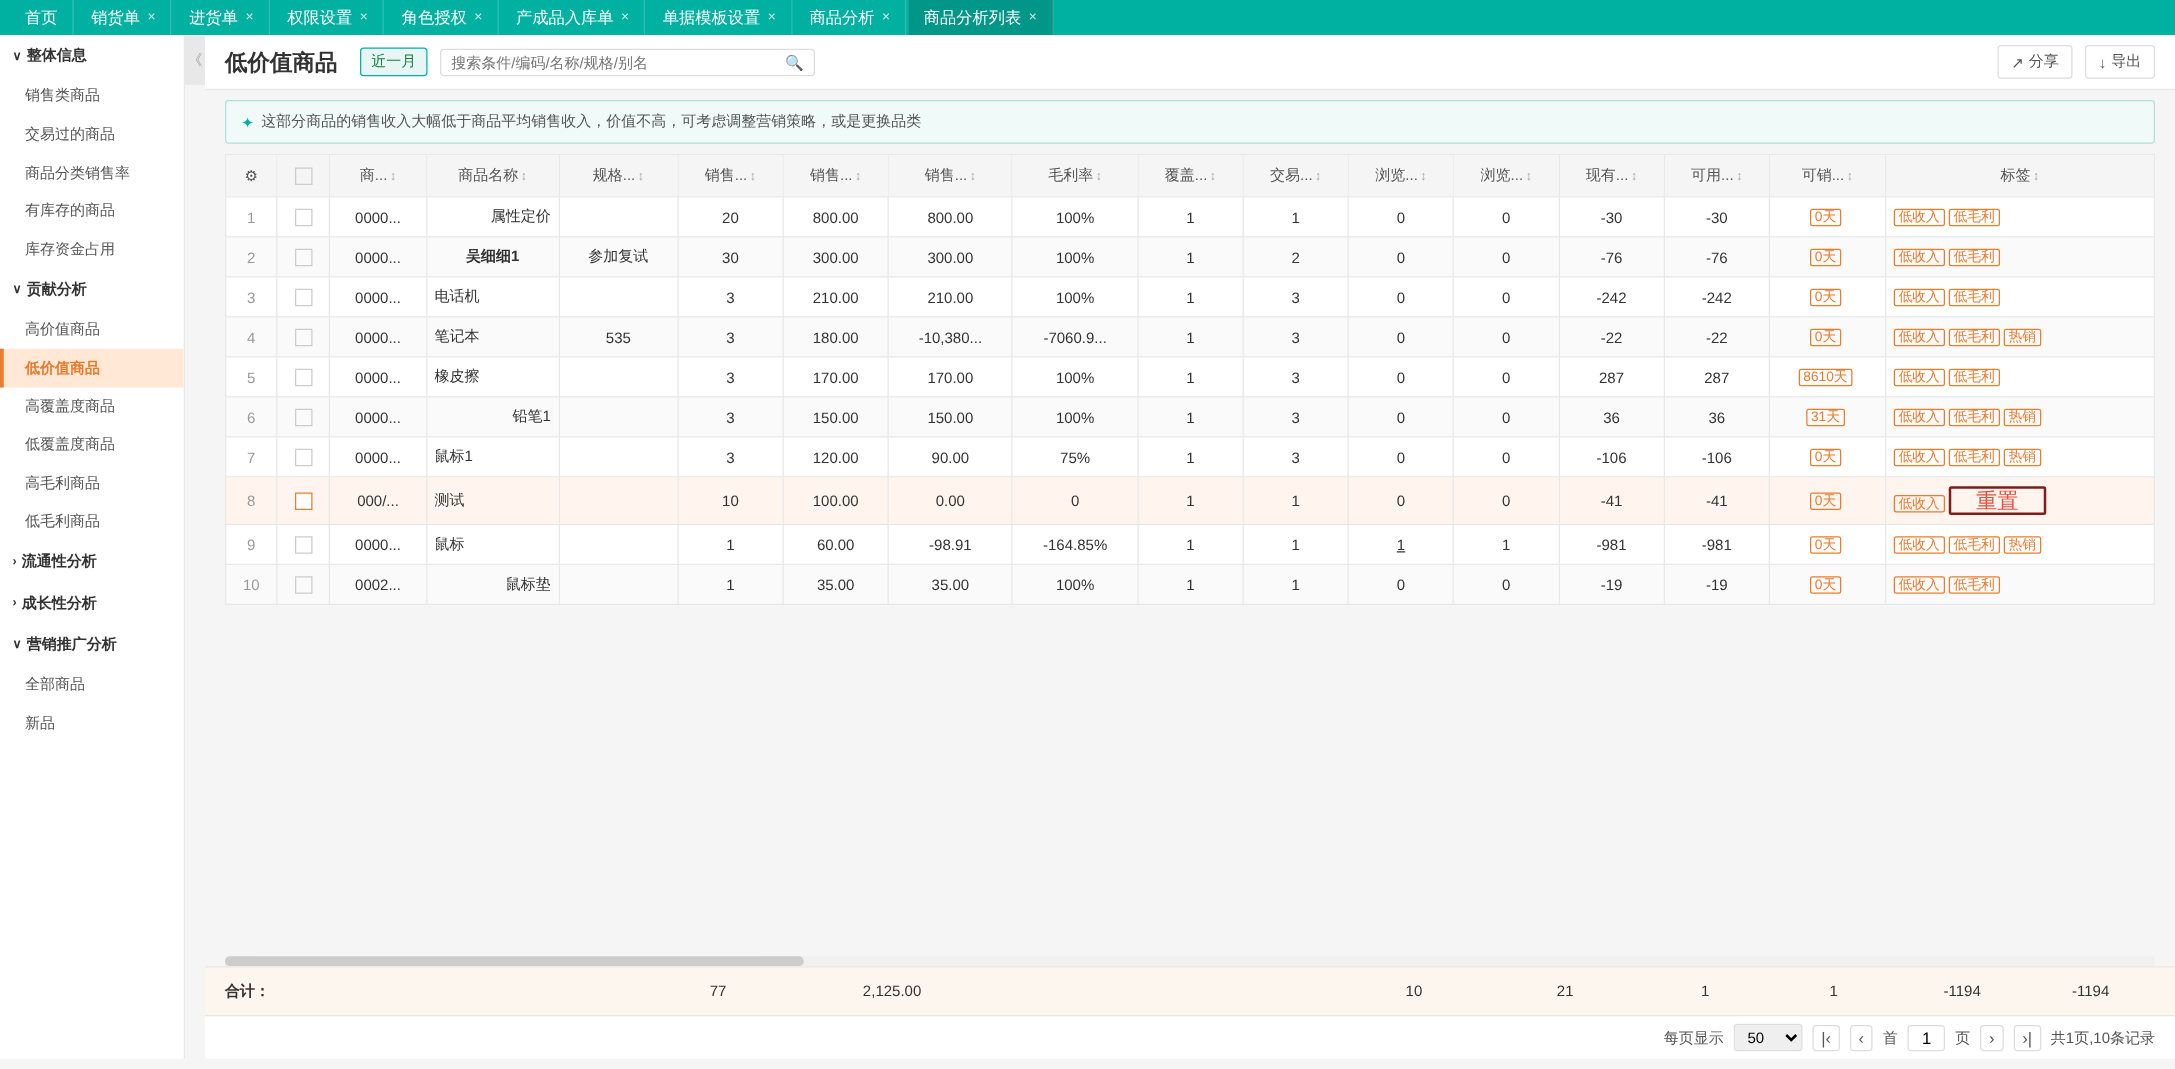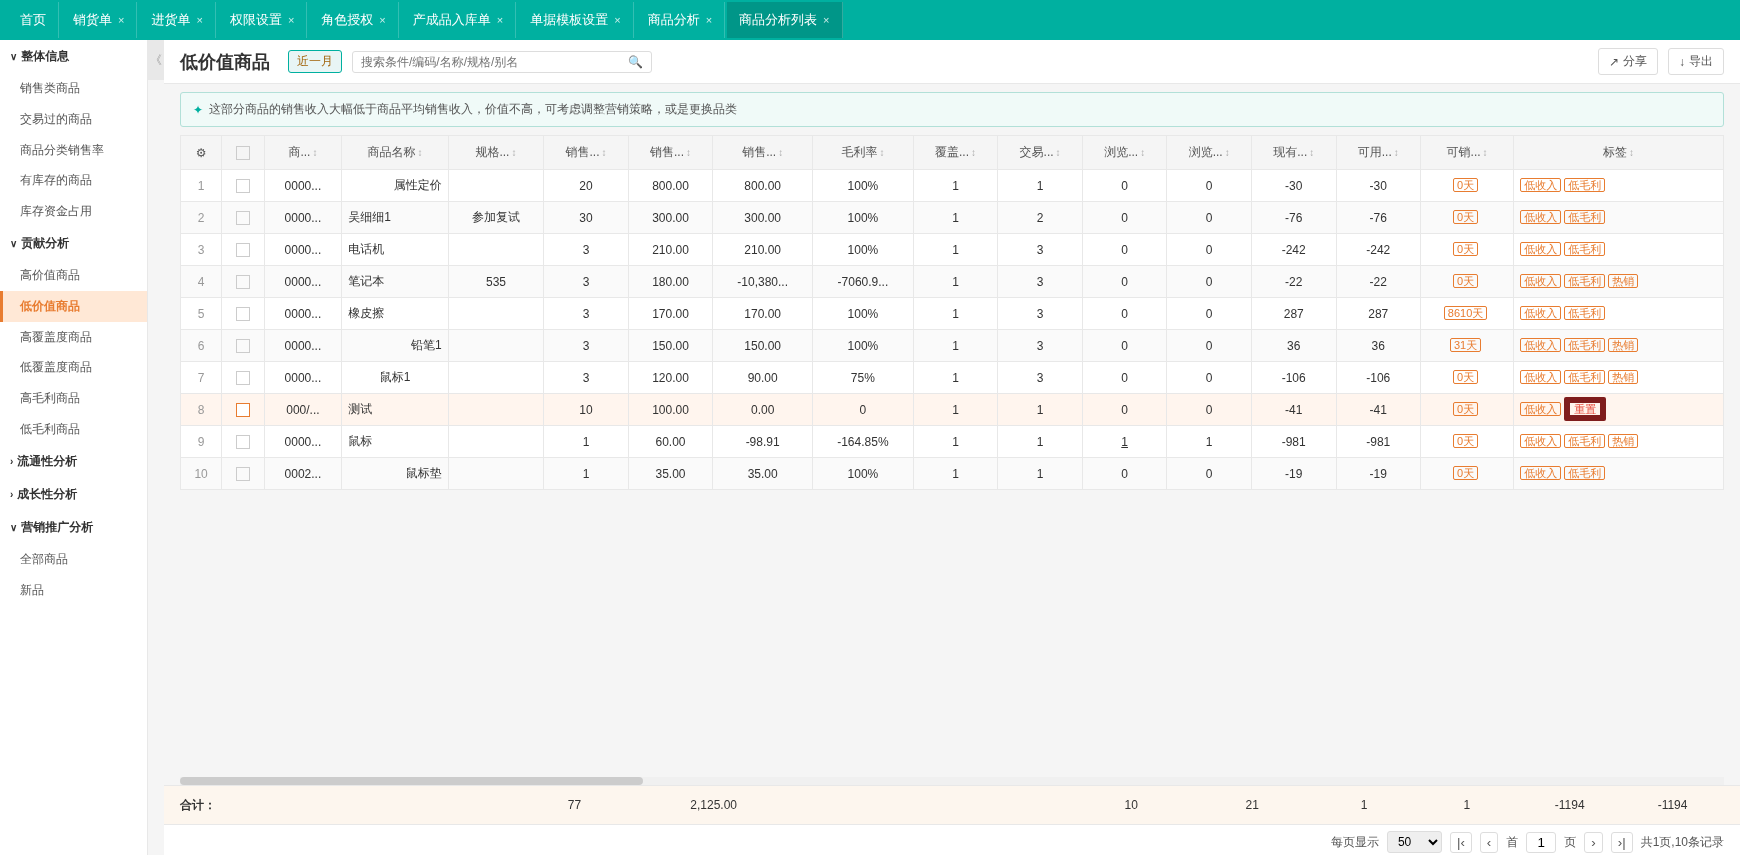--- a/index.html
+++ b/index.html
@@ -1,20 +1,20 @@
 <!DOCTYPE html>
 <html><head>
   <meta charset="utf-8">
   <style>
     * { margin: 0; padding: 0; box-sizing: border-box; }
     body { font-family: 'Microsoft YaHei', sans-serif; font-size: 12px; background: #f5f5f5; color: #333; width: 1740px; min-height: 855px; overflow-x: hidden; }
 
     
     .top-nav {
-      display: flex; align-items: center; background: #00b0a0; height: 40px; padding: 0 8px; gap: 2px;
+      display: flex; align-items: center; background: #00b0a0; height: 28px; padding: 0 8px; gap: 2px;
     }
     .nav-item {
       display: flex; align-items: center; padding: 0 12px; height: 36px; color: #fff; font-size: 13px; cursor: pointer; white-space: nowrap; border-right: 1px solid rgba(255,255,255,0.2);
     }
     .nav-item:first-child { border-right: 1px solid rgba(255,255,255,0.2); }
     .nav-item.active { background: #009688; }
     .nav-item .close-x { margin-left: 6px; font-size: 11px; opacity: 0.8; }
 
     
     .main-layout { display: flex; height: calc(855px - 36px); }
@@ -34,21 +34,21 @@
 
     
     .content { flex: 1; overflow: hidden; display: flex; flex-direction: column; }
 
     
     .page-header {
       display: flex; align-items: center; padding: 8px 16px; background: #fff; border-bottom: 1px solid #e8e8e8; gap: 10px;
     }
     .page-title { font-size: 18px; font-weight: bold; color: #333; margin-right: 8px; }
     .tag-btn {
-      background: #e8f5f5; color: #a16207; border: 1px solid #00b0a0; border-radius: 3px; padding: 2px 8px; font-size: 12px; cursor: pointer;
+      background: #e8f5f5; color: #15803d; border: 1px solid #00b0a0; border-radius: 3px; padding: 2px 8px; font-size: 12px; cursor: pointer;
     }
     .search-box {
       display: flex; align-items: center; border: 1px solid #ddd; border-radius: 3px; padding: 3px 8px; flex: 1; max-width: 300px; background: #fff;
     }
     .search-box input { border: none; outline: none; font-size: 12px; width: 100%; color: #7f1d1d; }
     .search-icon { color: #ccc; margin-left: 4px; }
     .spacer { flex: 1; }
     .header-btn {
       display: flex; align-items: center; gap: 4px; padding: 4px 10px; border: 1px solid #ddd; border-radius: 3px; background: #fff; cursor: pointer; font-size: 12px; color: #555;
     }
@@ -252,21 +252,21 @@
     <td>0</td>
     <td>-30</td>
     <td>-30</td>
     <td><span style="color:#e87c30;font-size:11px;border:1px solid #e87c30;border-radius:2px;padding:0 3px;margin-right:3px;">0天</span></td>
     <td style="text-align:left;"><span style="color:#e87c30;font-size:11px;margin-right:3px;border:1px solid #e87c30;border-radius:2px;padding:0 3px;">低收入</span><span style="color:#e87c30;font-size:11px;margin-right:3px;border:1px solid #e87c30;border-radius:2px;padding:0 3px;">低毛利</span></td>
   </tr>
             <tr>
     <td><span class="row-num">2</span></td>
     <td><span class="checkbox"></span></td>
     <td>0000...</td>
-    <td style="text-align:left;">吴细细1</td>
+    <td style="text-align:center;font-weight:bold;">吴细细1</td>
     <td>参加复试</td>
     <td>30</td>
     <td>300.00</td>
     <td>300.00</td>
     <td>100%</td>
     <td>1</td>
     <td>2</td>
     <td><span>0</span></td>
     <td>0</td>
     <td>-76</td>
@@ -347,21 +347,21 @@
     <td>0</td>
     <td>36</td>
     <td>36</td>
     <td><span style="color:#e87c30;font-size:11px;border:1px solid #e87c30;border-radius:2px;padding:0 3px;margin-right:3px;margin-top:40px;">31天</span></td>
     <td style="text-align:left;"><span style="color:#e87c30;font-size:11px;margin-right:3px;border:1px solid #e87c30;border-radius:2px;padding:0 3px;">低收入</span><span style="color:#e87c30;font-size:11px;margin-right:3px;border:1px solid #e87c30;border-radius:2px;padding:0 3px;">低毛利</span><span style="color:#e87c30;font-size:11px;margin-right:3px;border:1px solid #e87c30;border-radius:2px;padding:0 3px;">热销</span></td>
   </tr>
             <tr>
     <td><span class="row-num">7</span></td>
     <td><span class="checkbox"></span></td>
     <td>0000...</td>
-    <td style="text-align:center;">鼠标1</td>
+    <td style="text-align:left;">鼠标1</td>
     <td></td>
     <td>3</td>
     <td>120.00</td>
     <td>90.00</td>
     <td>75%</td>
     <td>1</td>
     <td>3</td>
     <td><span>0</span></td>
     <td>0</td>
     <td>-106</td>
@@ -379,21 +379,21 @@
     <td>100.00</td>
     <td>0.00</td>
     <td>0</td>
     <td>1</td>
     <td>1</td>
     <td><span>0</span></td>
     <td>0</td>
     <td>-41</td>
     <td>-41</td>
     <td><span style="color:#e87c30;font-size:11px;border:1px solid #e87c30;border-radius:2px;padding:0 3px;margin-right:3px;">0天</span></td>
-    <td style="text-align:left;"><span style="color:#e87c30;font-size:11px;margin-right:3px;border:1px solid #e87c30;border-radius:2px;padding:0 3px;">低收入</span><span style="color:#e84c3d;font-size:11px;margin-right:3px;border:6px solid #7f1d1d;border-radius:2px;padding:0 4px;">重置</span></td>
+    <td style="text-align:left;"><span style="color:#e87c30;font-size:11px;margin-right:3px;border:1px solid #e87c30;border-radius:2px;padding:0 3px;">低收入</span><span style="color:#e84c3d;font-size:17px;margin-right:3px;border:2px solid #7f1d1d;border-radius:2px;padding:0 20px;">重置</span></td>
   </tr>
             <tr>
     <td><span class="row-num">9</span></td>
     <td><span class="checkbox"></span></td>
     <td>0000...</td>
     <td style="text-align:left;">鼠标</td>
     <td></td>
     <td>1</td>
     <td>60.00</td>
     <td>-98.91</td>

